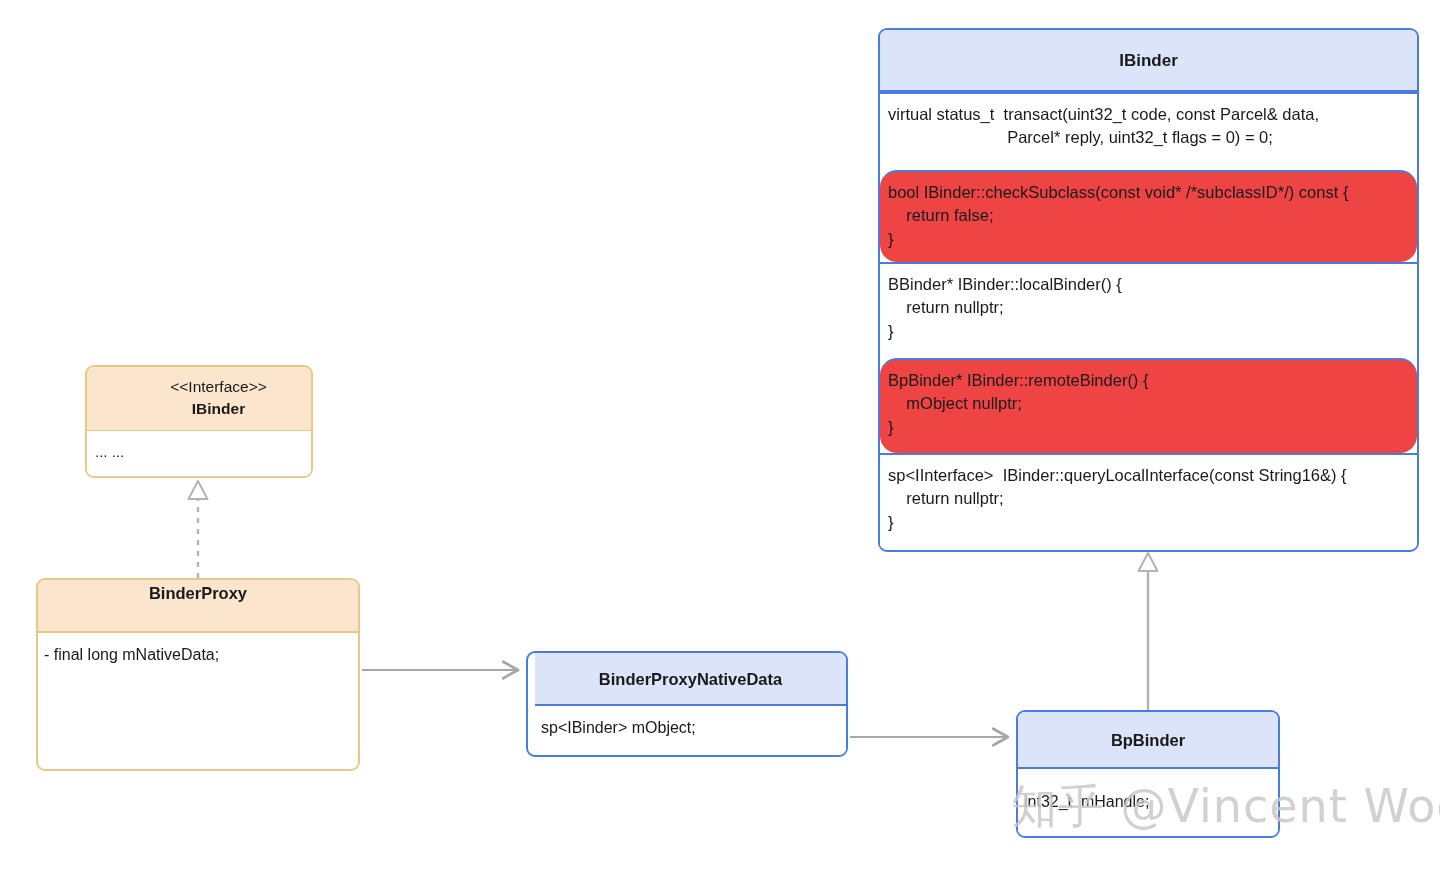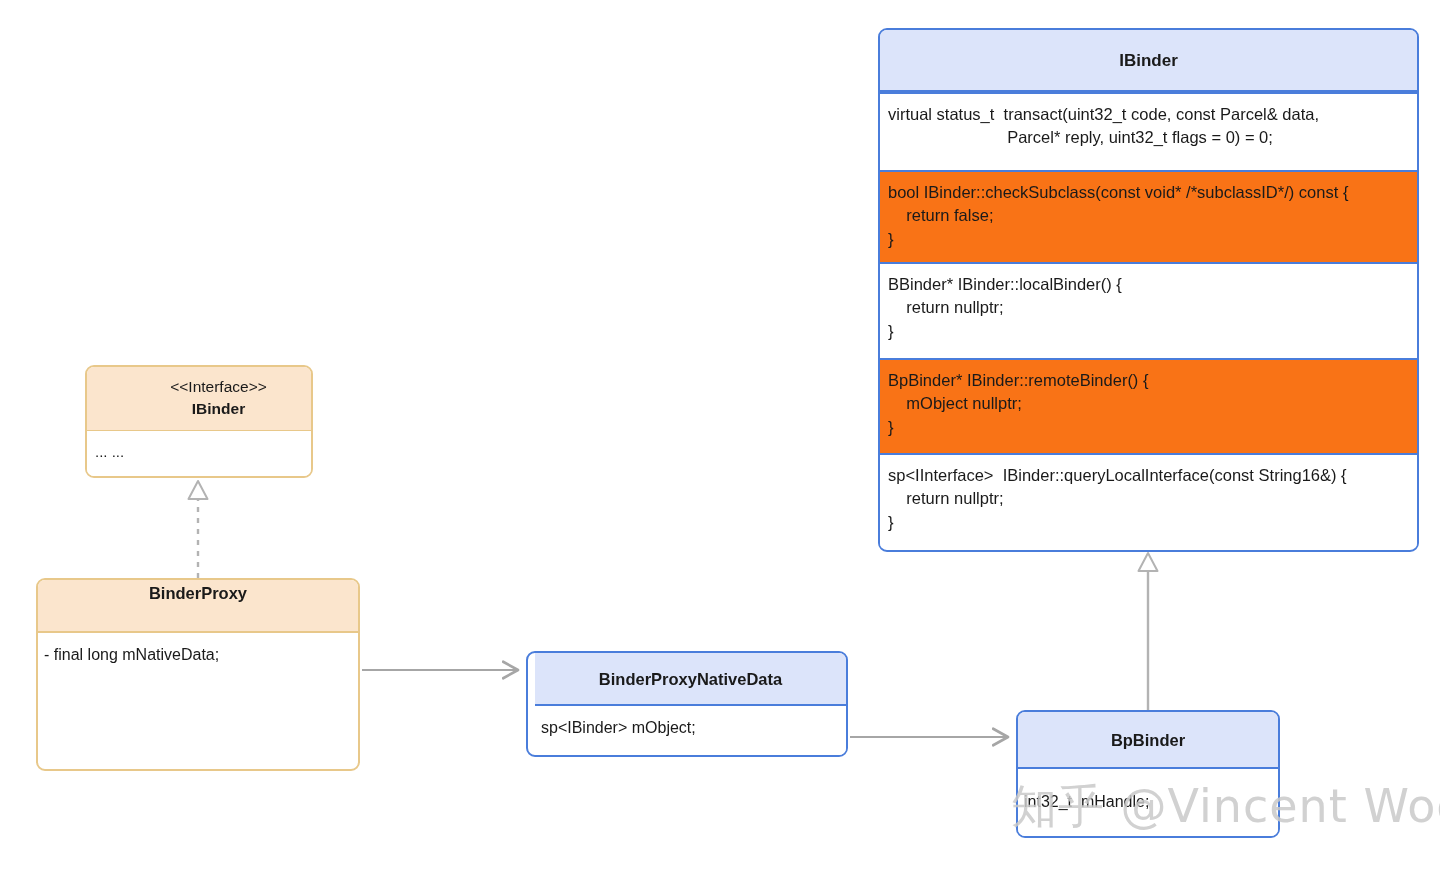--- a/index.html
+++ b/index.html
@@ -48,21 +48,21 @@
 
   .uml-section {
     box-sizing: border-box;
     width: 100%;
     white-space: pre;
     line-height: 1.42;
   }
   .blue  > .uml-section { border-top: 2px solid #4a7ddb; }
   .blue  > .uml-section:first-of-type { border-top: none; }
   .amber > .uml-section { border-top: 1.5px solid #e8c88a; }
-  .uml-section.shaded { background: #f97316; }
+  .uml-section.shaded { background: #ef4444; border-radius: 17px; }
   .uml-section.plain  { background: #ffffff; }
 
   
   #box-ibinder-cpp {
     left: 870px; top: 28px;
     width: 541px; height: 524px;
   }
   #box-ibinder-cpp > .uml-title {
     height: 62px;
     font-size: 17px;

